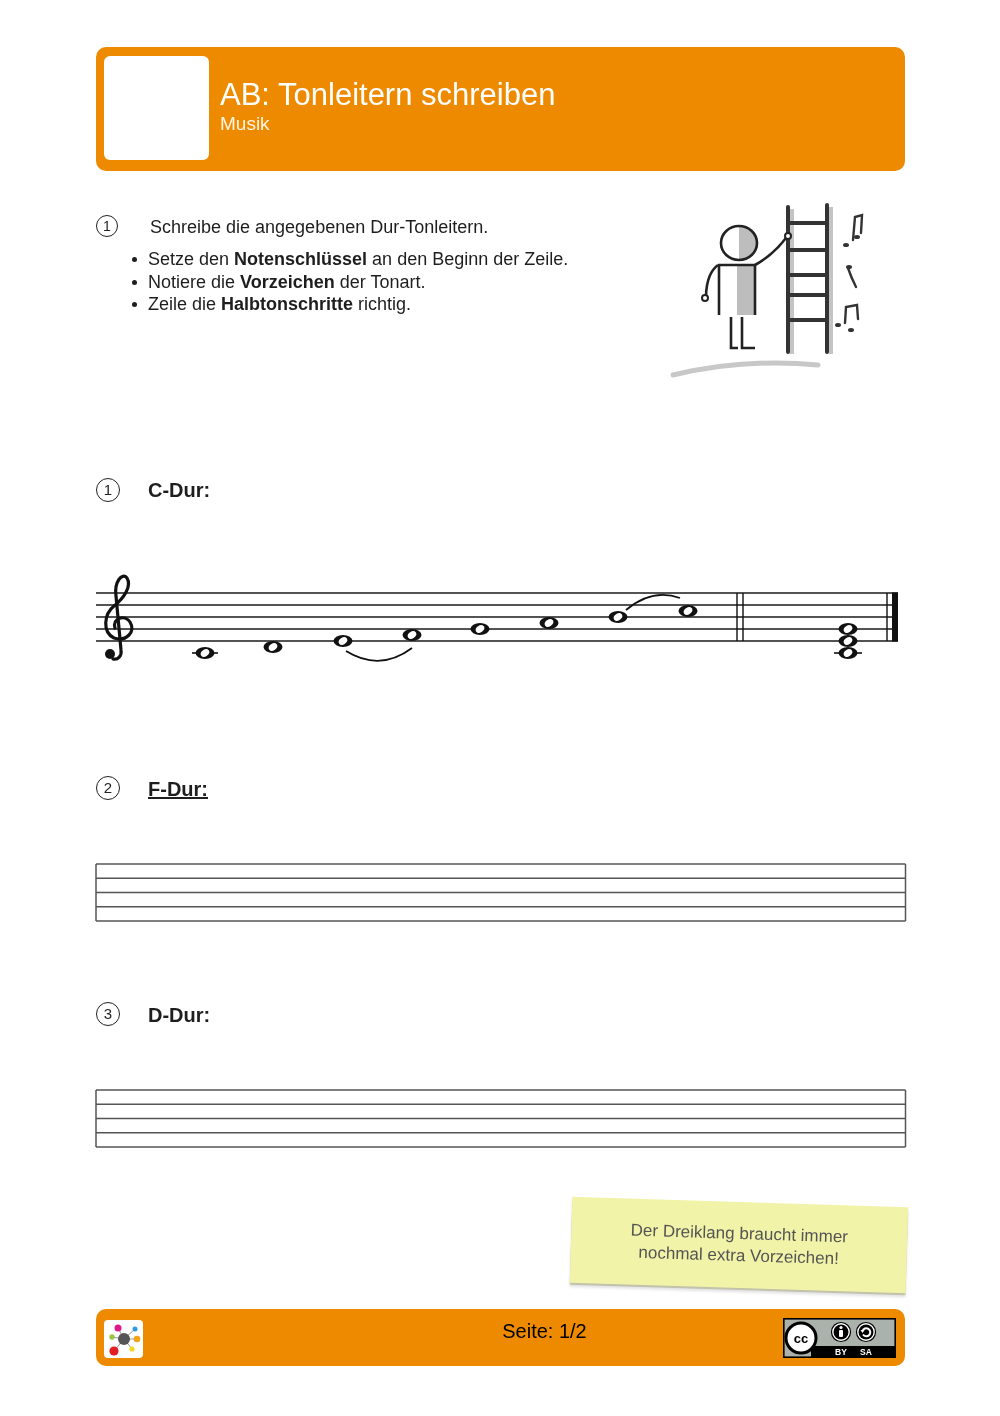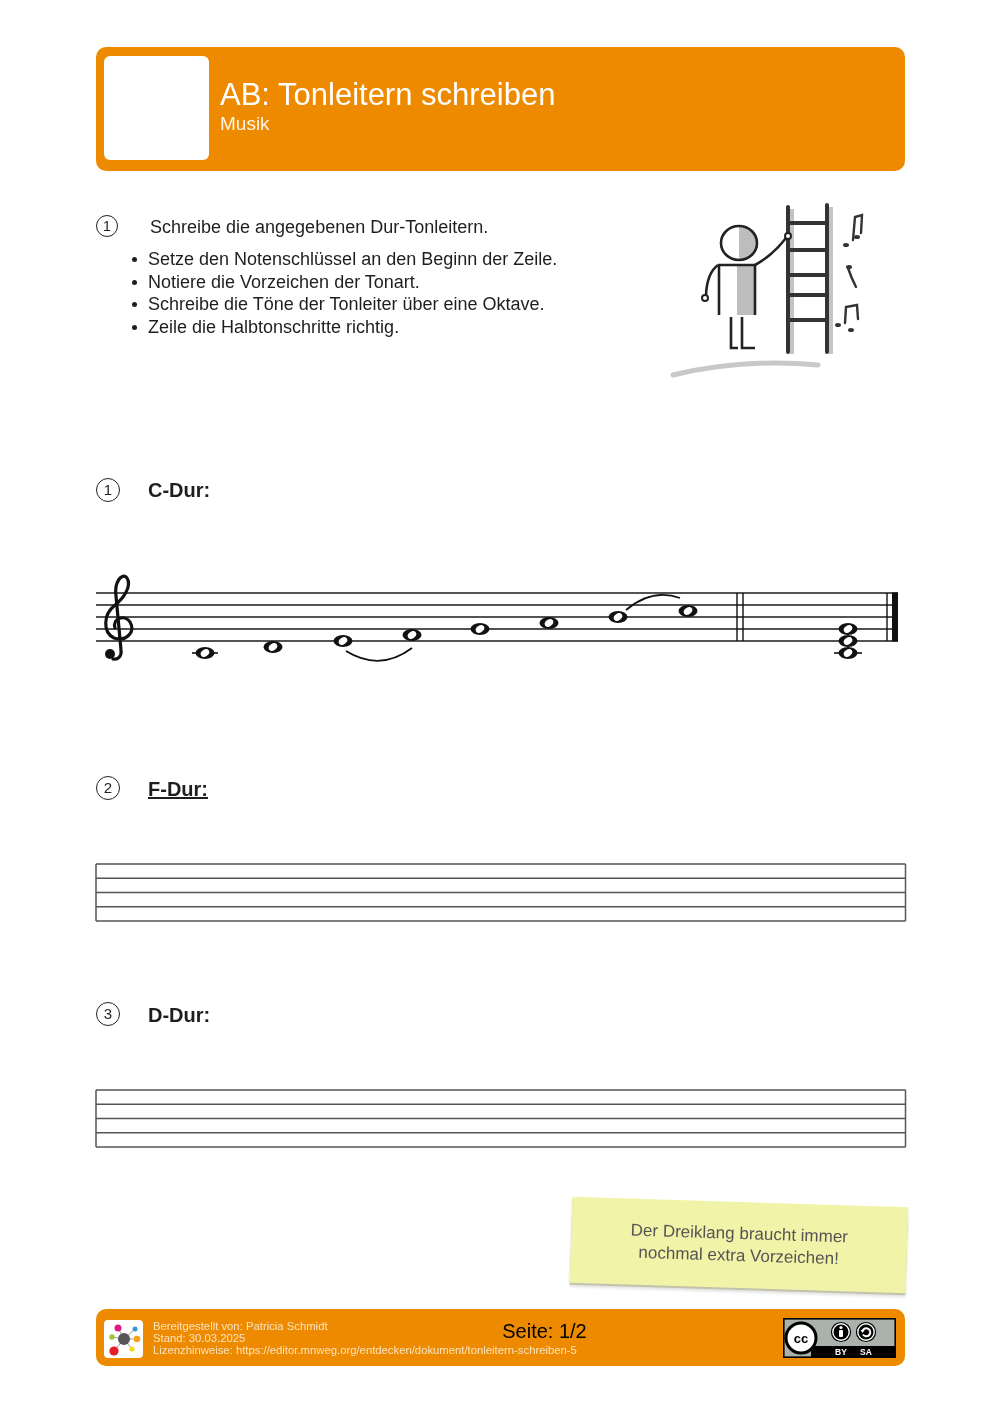--- a/index.html
+++ b/index.html
@@ -21,21 +21,21 @@
     box-sizing:border-box; border:1.4px solid #222; border-radius:50%;
     display:flex; align-items:center; justify-content:center;
     font-size:14px; line-height:14px; color:#222;
   }
 
   
   .task-text { left:131px; top:216px; font-size:18px; line-height:22px; white-space:nowrap;margin-left:19px; }
   .bullets { left:131px; top:248px; }
   .bullet { position:relative; height:22.6px; font-size:18px; line-height:22.6px; padding-left:17px; white-space:nowrap; }
   .bullet .dot { position:absolute; left:1px; top:9px; width:5px; height:5px; border-radius:50%; background:#1e1e1e; }
-  .bullet b { font-weight:normal; }
+  .bullet b { font-weight:bold; }
 
   
   .sec-label { left:136px; font-size:20px; line-height:24px; font-weight:bold; white-space:nowrap;margin-left:12px; }
 
   
   .sticky {
     left:571px; top:1202px; width:336px; height:86px;
     background:#F1F3A8; transform:rotate(1.8deg);
     box-shadow:0 4px 3px rgba(0,0,0,0.12), 0 2px 0 #dcdcc4;
     display:flex; flex-direction:column; align-items:center; justify-content:center;
@@ -60,23 +60,20 @@
 
 <div class="abs circnum" style="left:96px; top:215px; width:22px; height:22px;">1</div>
 <div class="abs task-text">Schreibe die angegebenen Dur-Tonleitern.</div>
 
 <div class="abs bullets">
   <div class="bullet">
     <span class="dot"></span><span>Setze den </span><b>Notenschlüssel</b><span> an den Beginn der Zeile.</span>
   </div>
   <div class="bullet">
     <span class="dot"></span><span>Notiere die </span><b>Vorzeichen</b><span> der Tonart.</span>
-  </div>
-  <div class="bullet">
-    <span class="dot"></span><span>Schreibe die </span><b>Töne</b><span> der Tonleiter über eine Oktave.</span>
   </div>
   <div class="bullet">
     <span class="dot"></span><span>Zeile die </span><b>Halbtonschritte</b><span> richtig.</span>
   </div>
 </div>
 
 <svg class="abs" style="left:665px; top:195px;" width="210" height="190" viewBox="0 0 210 190">
 
   <path d="M 8 180 Q 80 163 153 170" stroke="#c8c8c8" stroke-width="5" fill="none" stroke-linecap="round"></path>
 
@@ -248,25 +245,20 @@
         <line x1="20" y1="19" x2="8" y2="17"></line>
       </g>
       <circle cx="14" cy="8" r="3.5" fill="#E0198A"></circle>
       <circle cx="31" cy="9" r="2.5" fill="#2E9BE0"></circle>
       <circle cx="33" cy="19" r="3.3" fill="#F5A21B"></circle>
       <circle cx="28" cy="29" r="2.6" fill="#F6D71A"></circle>
       <circle cx="10" cy="31" r="4.6" fill="#E31E24"></circle>
       <circle cx="8" cy="17" r="2.7" fill="#9BC53D"></circle>
       <circle cx="20" cy="19" r="6" fill="#555"></circle>
     </svg>
-  </div>
-  <div class="abs footer-meta">
-    <div>Bereitgestellt von: Patricia Schmidt</div>
-    <div>Stand: 30.03.2025</div>
-    <div>Lizenzhinweise: https://editor.mnweg.org/entdecken/dokument/tonleitern-schreiben-5</div>
   </div>
   <div class="abs footer-page">Seite: 1/2</div>
   <svg class="abs footer-cc" viewBox="0 0 113 40">
     <rect x="0.8" y="0.8" width="111.4" height="38.4" fill="#AAB2AB" stroke="#000" stroke-width="1.6"></rect>
     <rect x="28" y="28" width="84" height="11" fill="#000"></rect>
     <circle cx="18" cy="20" r="15" fill="#fff" stroke="#000" stroke-width="3"></circle>
     <text x="18" y="25" text-anchor="middle" font-family="Liberation Sans, sans-serif" font-weight="bold" font-size="13" fill="#000">cc</text>
     <circle cx="58" cy="14" r="9.5" fill="#fff" stroke="#000" stroke-width="1.2"></circle>
     <circle cx="58" cy="14" r="7.5" fill="#000"></circle>
     <circle cx="58" cy="9.5" r="1.6" fill="#fff"></circle>

